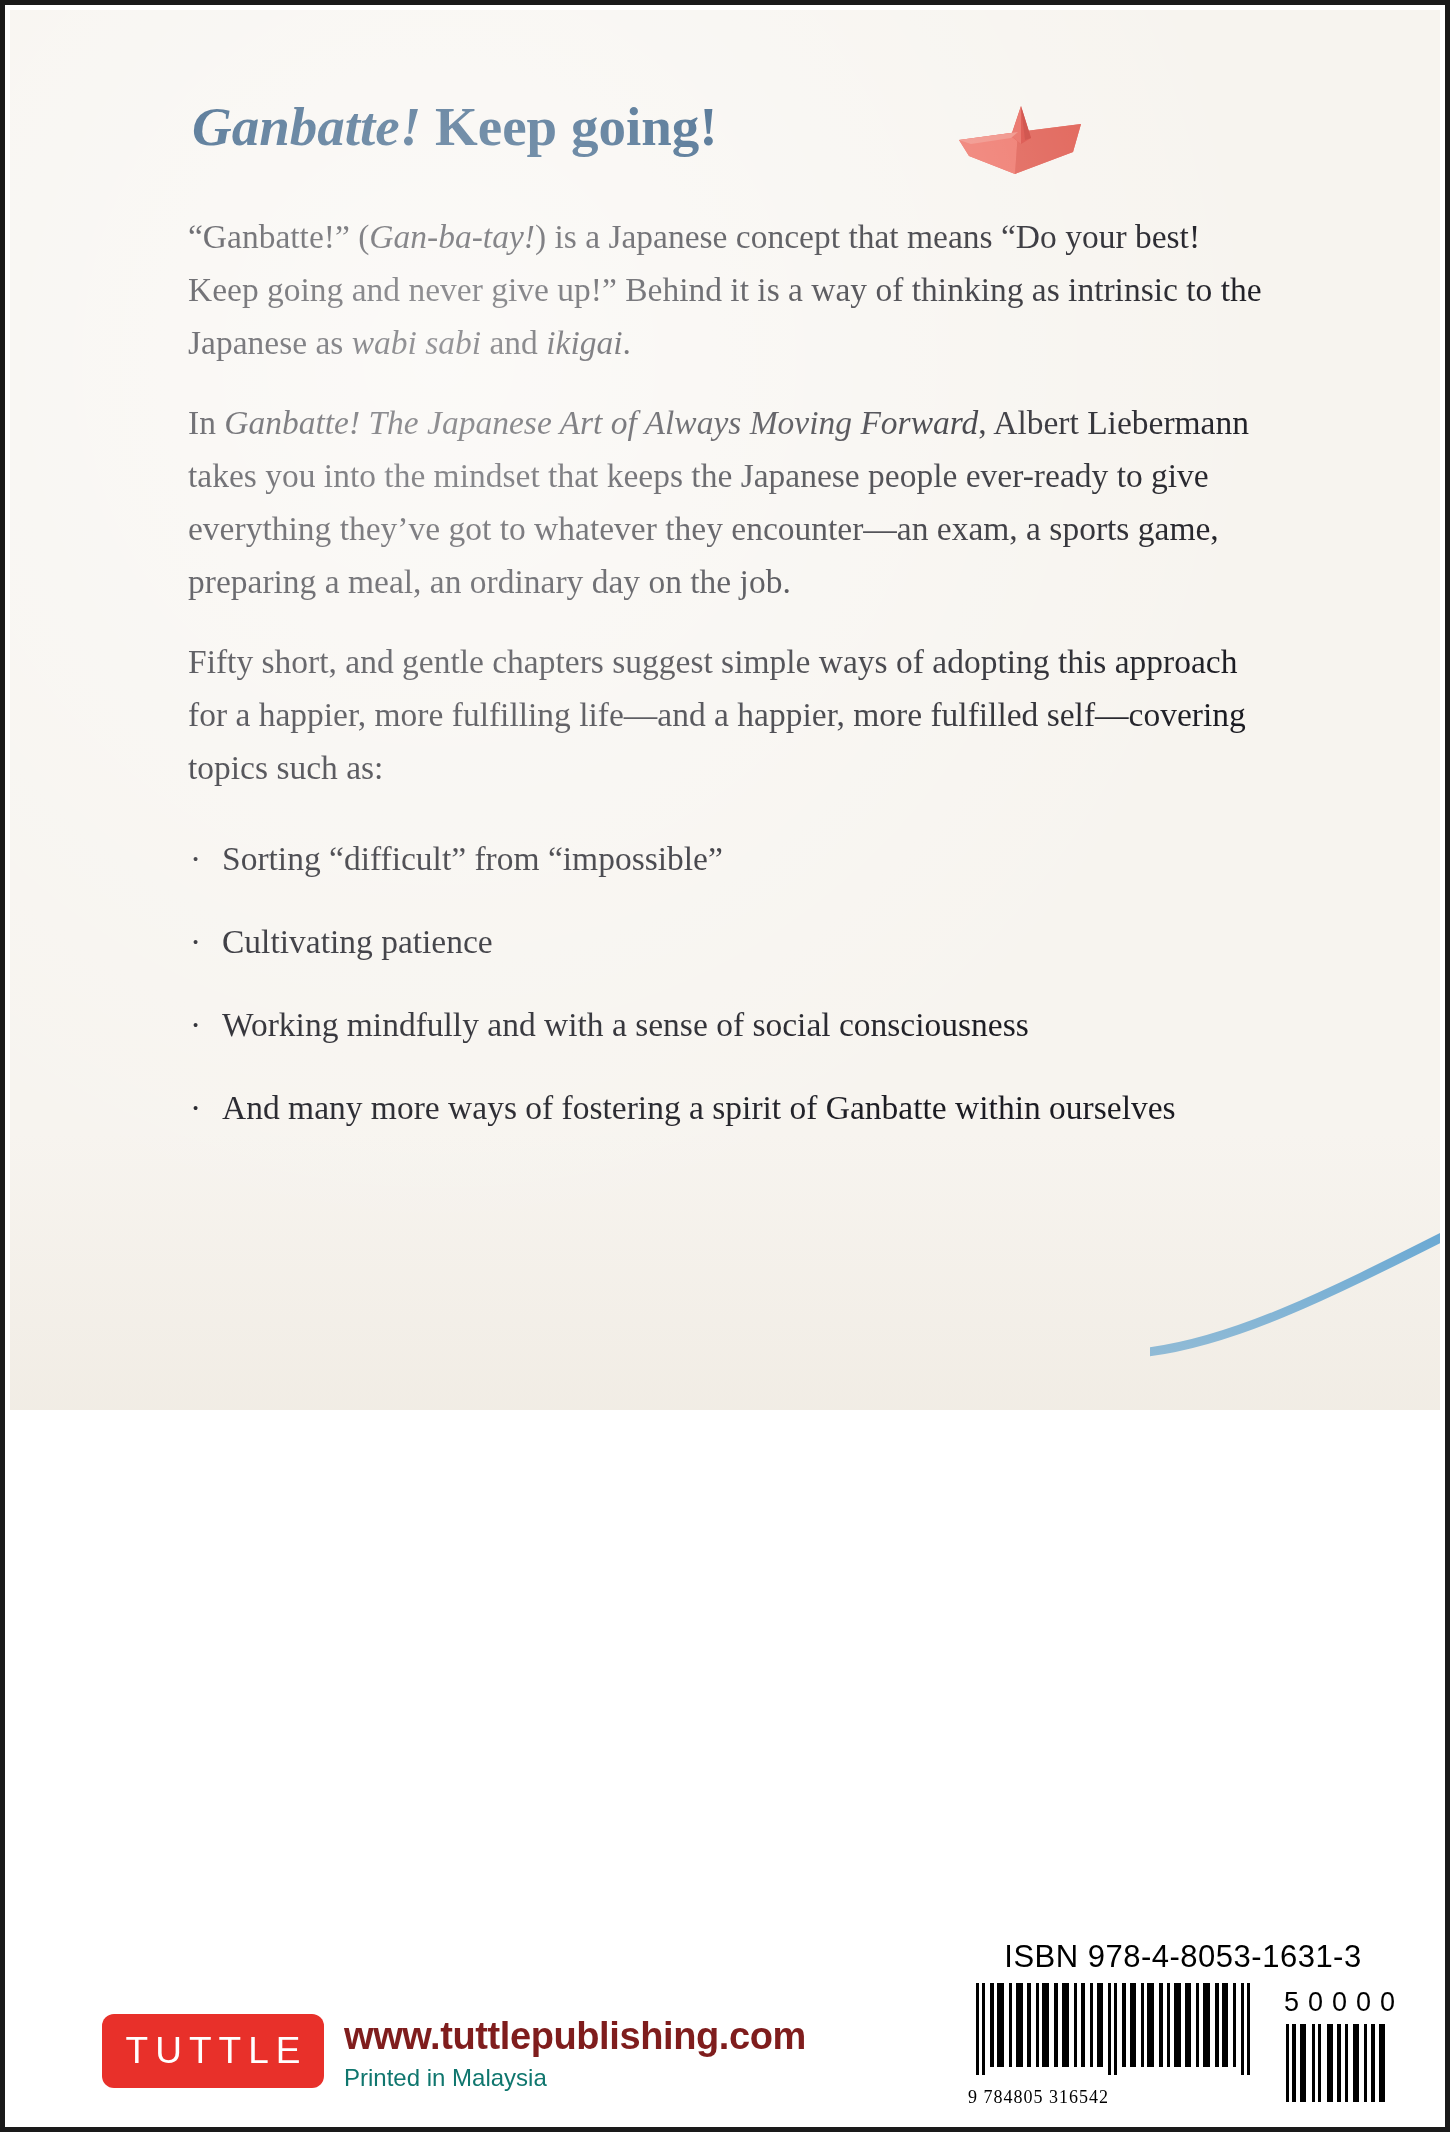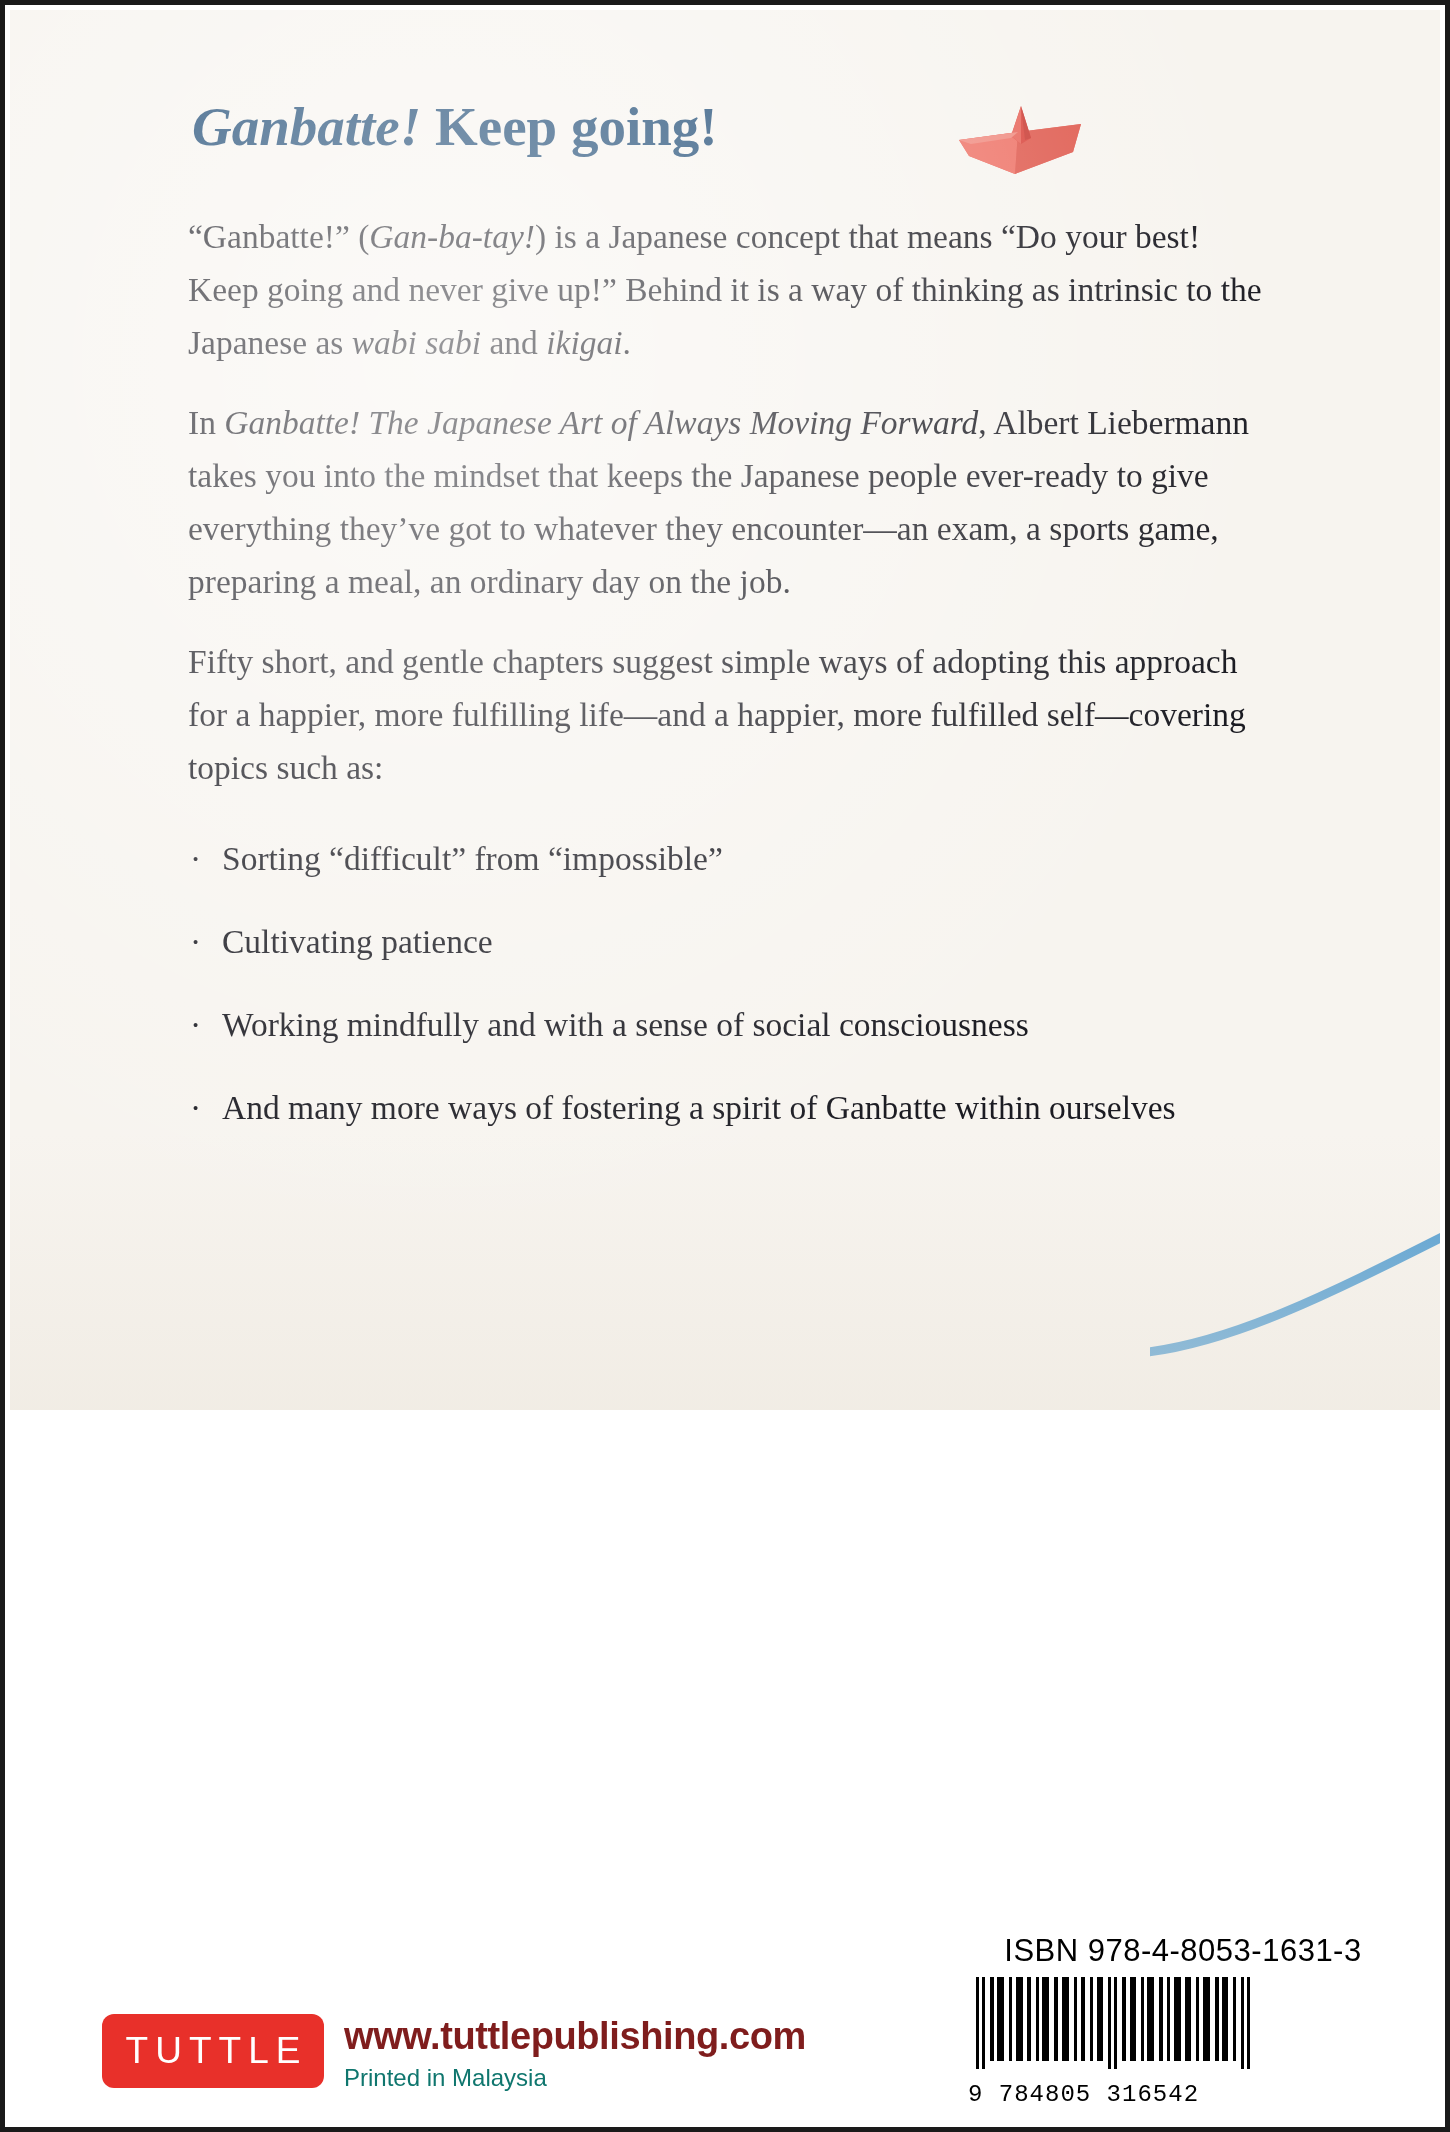--- a/index.html
+++ b/index.html
@@ -187,22 +187,22 @@
   .ean-main { width: 300px; }
   .ean-add  { width: 104px; }
   .addon-digits {
     font-size: 27px;
     letter-spacing: 9px;
     text-align: center;
     margin-bottom: 4px;
     white-space: nowrap;
   }
   .ean-digits {
-    font-family: Liberation Mono, monospace;
-    font-size: 24px;
+    font-family: Liberation Serif, serif;
+    font-size: 18px;
     letter-spacing: 1px;
     margin-top: -2px;
     white-space: nowrap;
   }
   svg { display: block; }
 </style>
 </head>
 <body>
 
 <div class="cover">
@@ -303,17 +303,37 @@
               <rect x="235" y="2" width="7" height="84"></rect>
               <rect x="247" y="2" width="4" height="84"></rect>
               <rect x="254" y="2" width="6" height="84"></rect>
               <rect x="265" y="2" width="3" height="84"></rect>
               <rect x="273" y="2" width="3" height="92"></rect>
               <rect x="279" y="2" width="3" height="92"></rect>
             </g>
           </svg>
           <div class="ean-digits">9 784805 316542</div>
         </div>
+        <div class="ean-add">
+          <div class="addon-digits">50000</div>
+          <svg viewBox="0 0 104 86" width="104" height="86">
+            <rect x="0" y="0" width="104" height="86" fill="#ffffff"></rect>
+            <g fill="#000000">
+              <rect x="2" y="2" width="3" height="78"></rect>
+              <rect x="8" y="2" width="4" height="78"></rect>
+              <rect x="16" y="2" width="6" height="78"></rect>
+              <rect x="28" y="2" width="3" height="78"></rect>
+              <rect x="34" y="2" width="3" height="78"></rect>
+              <rect x="43" y="2" width="6" height="78"></rect>
+              <rect x="53" y="2" width="4" height="78"></rect>
+              <rect x="61" y="2" width="3" height="78"></rect>
+              <rect x="69" y="2" width="6" height="78"></rect>
+              <rect x="80" y="2" width="3" height="78"></rect>
+              <rect x="87" y="2" width="4" height="78"></rect>
+              <rect x="95" y="2" width="6" height="78"></rect>
+            </g>
+          </svg>
+        </div>
       </div>
     </div>
 
   </div>
 </div>
 
 </body></html>

